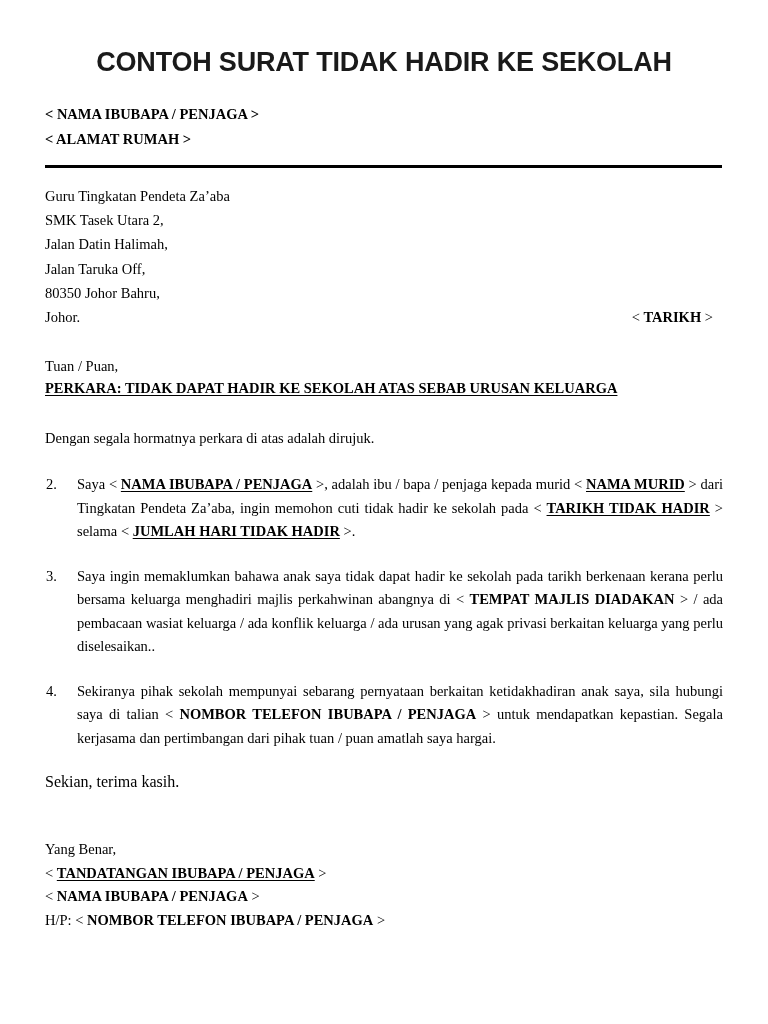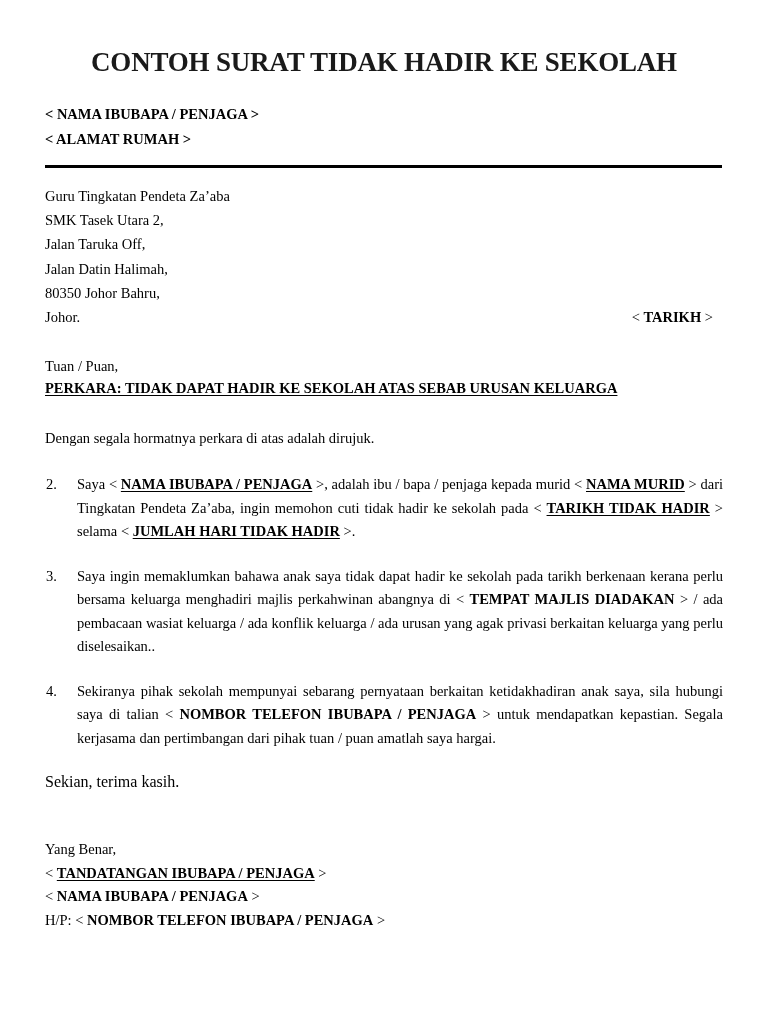--- a/index.html
+++ b/index.html
@@ -18,21 +18,21 @@
   }
   .content {
     position: absolute;
     left: 45px;
     top: 0;
     width: 678px;
   }
 
   
   .doc-title {
-    font-family: Liberation Serif, serif;
+    font-family: Liberation Sans, sans-serif;
     font-weight: bold;
     font-size: 27px;
     letter-spacing: -0.2px;
     text-align: center;
     margin: 46px 0 0 0;
     line-height: 32px;
     color: #1a1a1a;
   }
 
   
@@ -147,22 +147,22 @@
       <div class="sender-line">&lt; NAMA IBUBAPA / PENJAGA &gt;</div>
       <div class="sender-line">&lt;  ALAMAT RUMAH &gt;</div>
     </div>
 
     <div class="divider"></div>
 
     <div class="recipient-block">
       <div id="recipient-lines">
           <div class="addr-line">Guru Tingkatan Pendeta Za’aba</div>
           <div class="addr-line">SMK Tasek Utara 2,</div>
+          <div class="addr-line">Jalan Datin Halimah,</div>
           <div class="addr-line">Jalan Taruka Off,</div>
-          <div class="addr-line">Jalan Datin Halimah,</div>
           <div class="addr-line">80350 Johor Bahru,</div>
         </div>
       <div class="addr-last">
         <span>Johor.</span>
         <span class="date-field">&lt; <b>TARIKH</b> &gt;</span>
       </div>
     </div>
 
     <div class="salutation">Tuan / Puan,</div>
 

